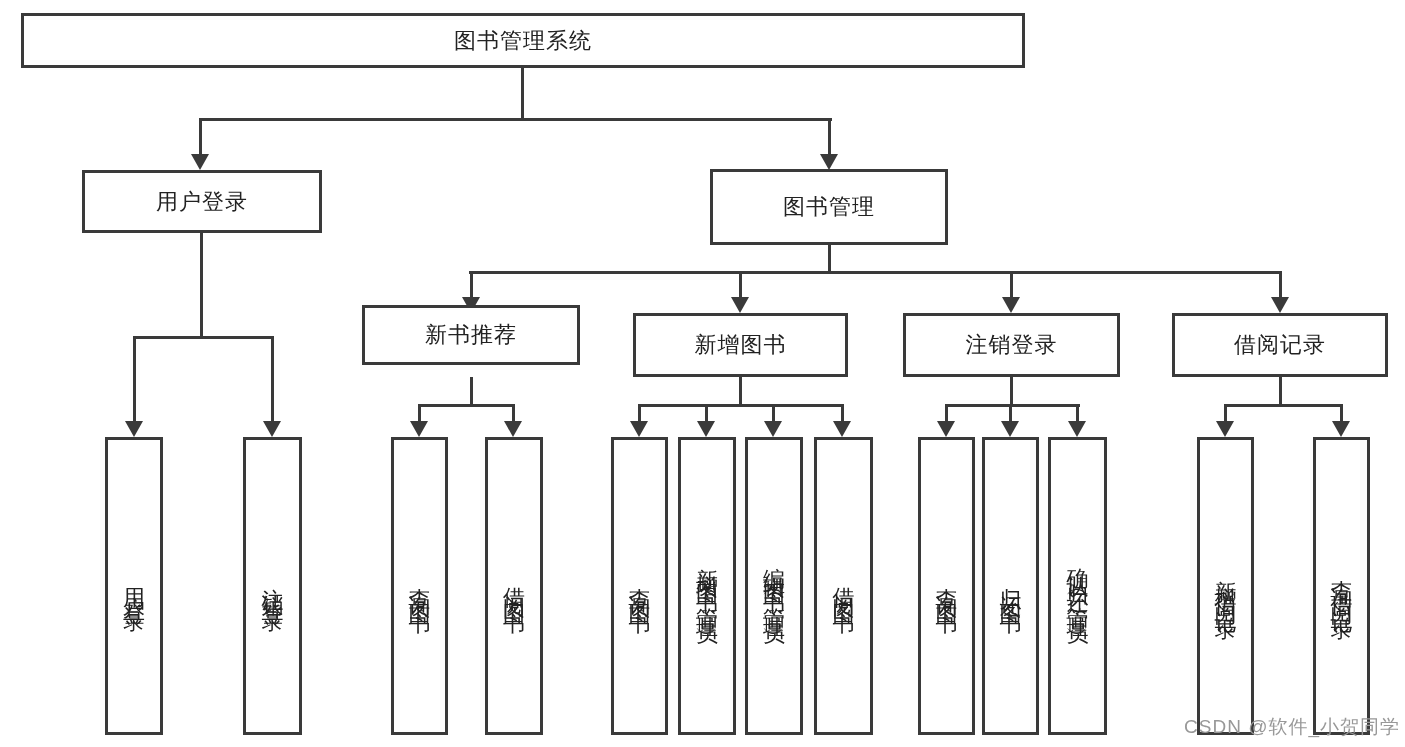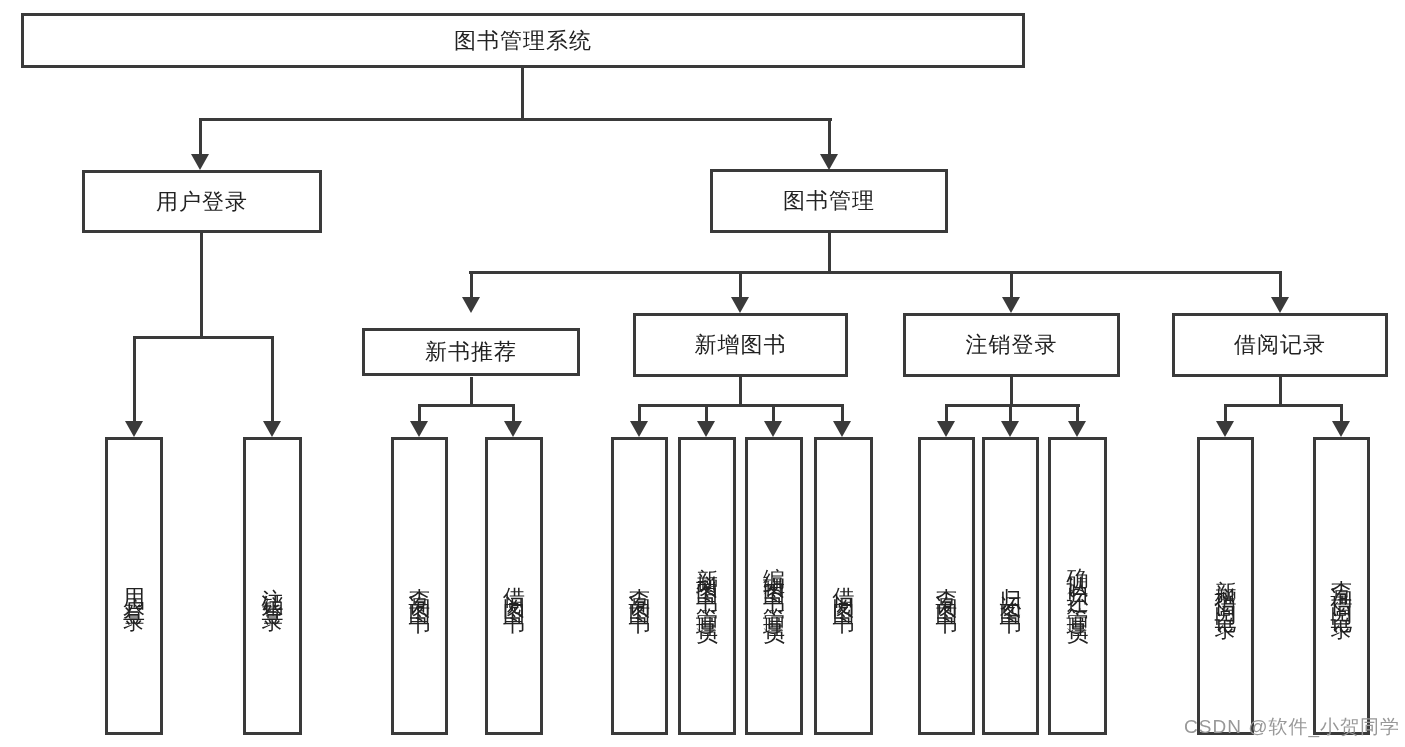--- a/index.html
+++ b/index.html
@@ -126,25 +126,25 @@
   <div class="line" style="left:1340px;top:404px;width:3px;height:20px"></div>
   <div class="arrowhead" style="left:1332px;top:421px"></div>
 
   <div class="box" style="left:21px;top:13px;width:1004px;height:55px">
     <span class="hlabel">图书管理系统</span>
   </div>
 
   <div class="box" style="left:82px;top:170px;width:240px;height:63px">
     <span class="hlabel">用户登录</span>
   </div>
-  <div class="box" style="left:710px;top:169px;width:238px;height:64px">
+  <div class="box" style="left:710px;top:169px;width:238px;height:76px">
     <span class="hlabel">图书管理</span>
   </div>
 
-  <div class="box" style="left:362px;top:328px;width:218px;height:48px">
+  <div class="box" style="left:362px;top:305px;width:218px;height:60px">
     <span class="hlabel">新书推荐</span>
   </div>
   <div class="box" style="left:633px;top:313px;width:215px;height:64px">
     <span class="hlabel">新增图书</span>
   </div>
   <div class="box" style="left:903px;top:313px;width:217px;height:64px">
     <span class="hlabel">注销登录</span>
   </div>
   <div class="box" style="left:1172px;top:313px;width:216px;height:64px">
     <span class="hlabel">借阅记录</span>

